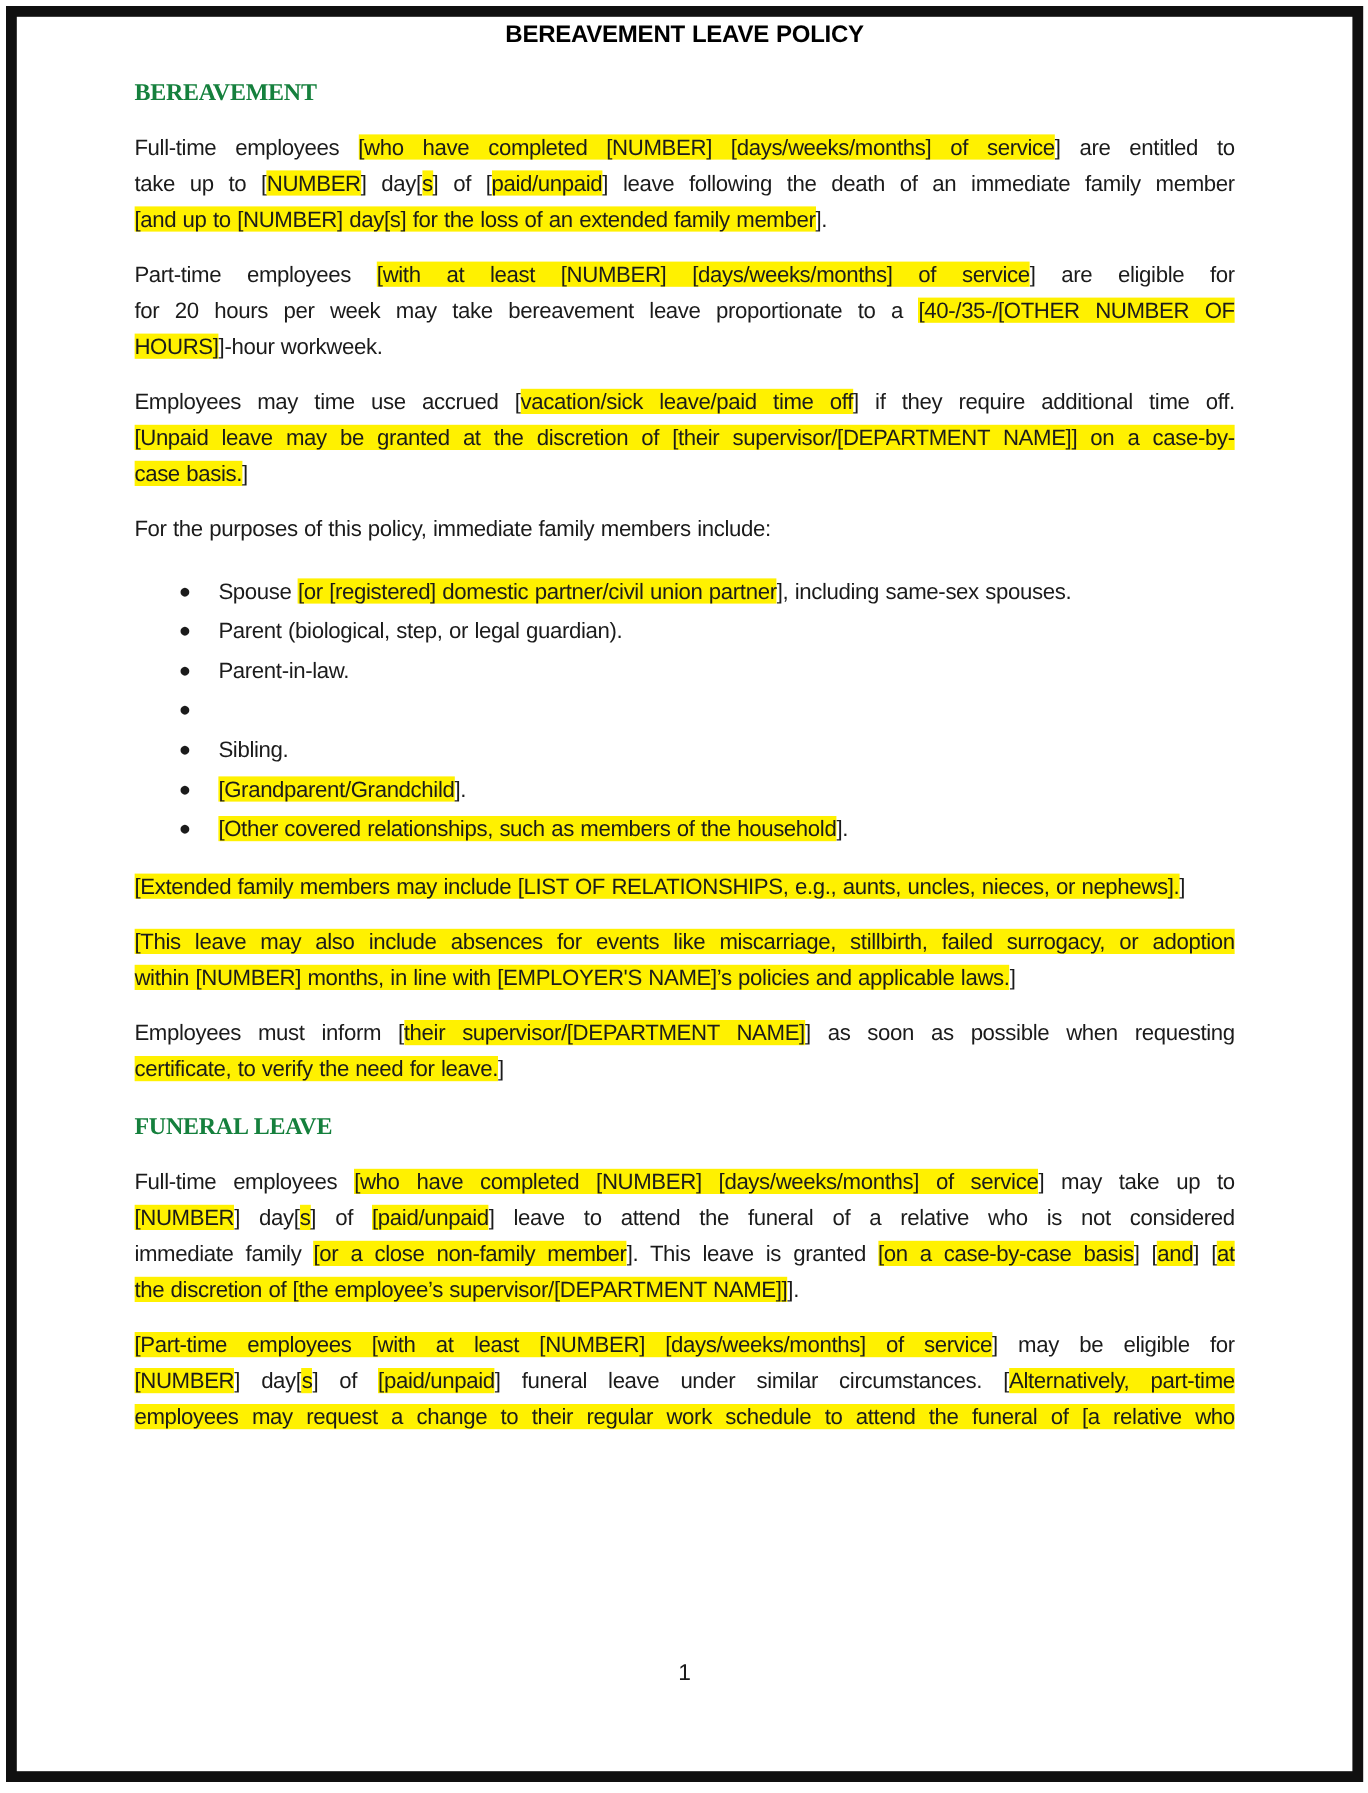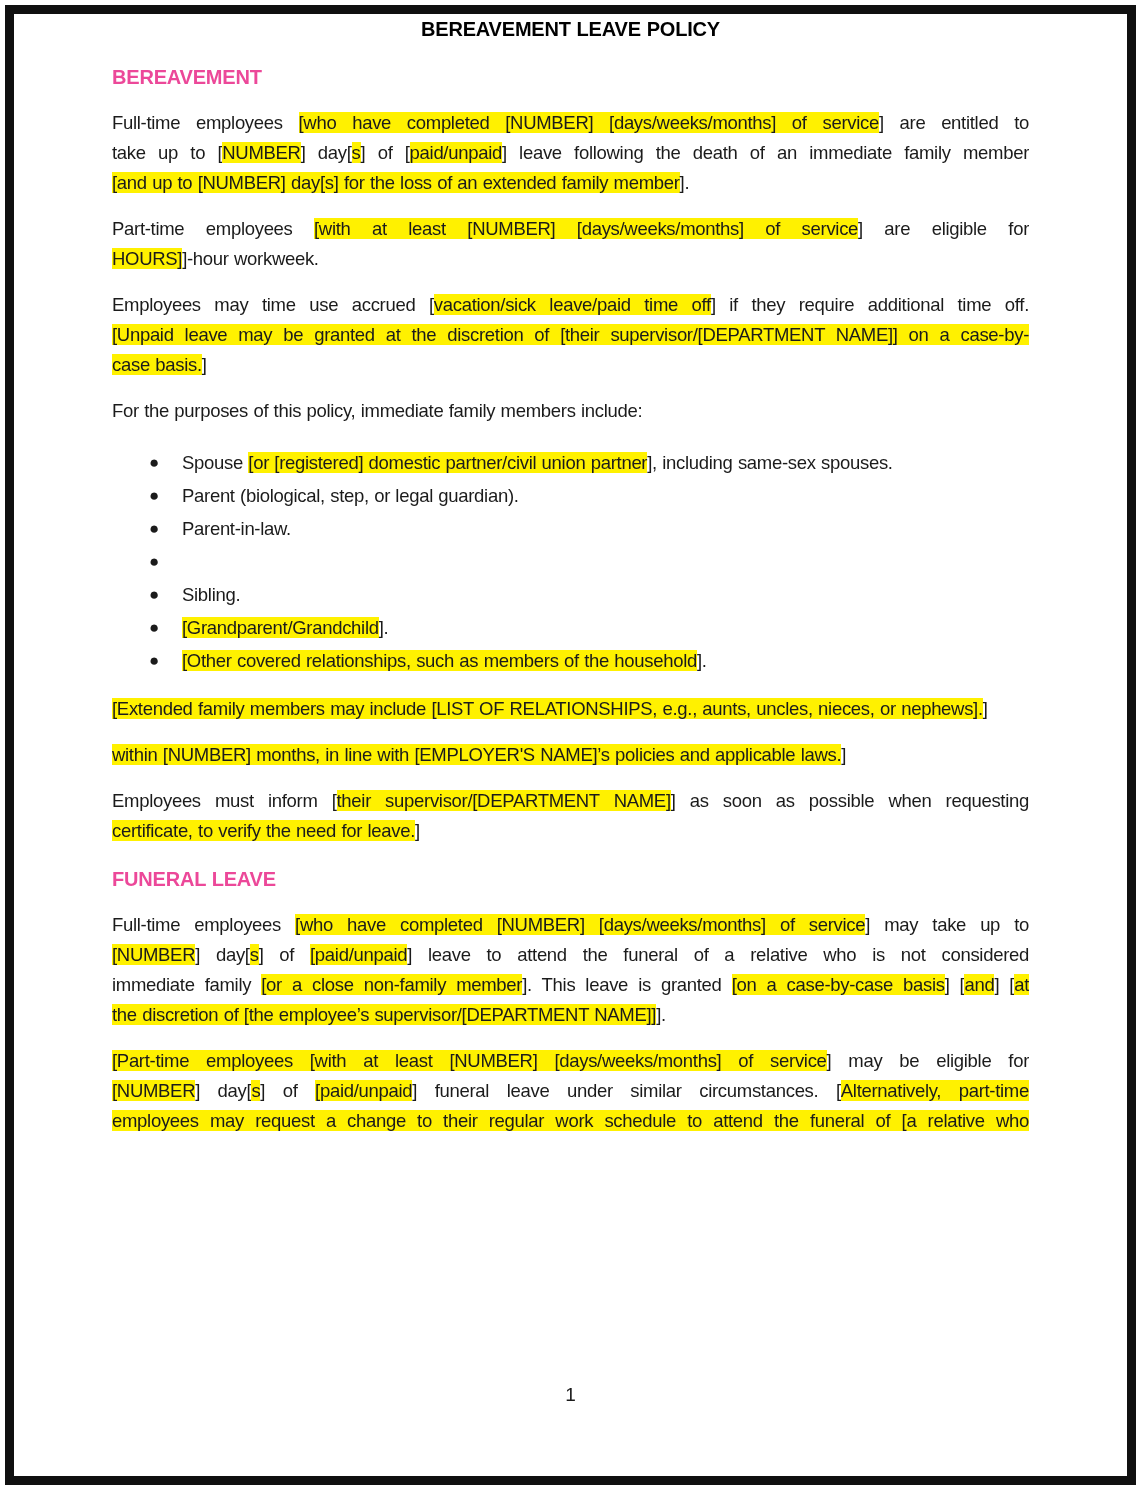--- a/index.html
+++ b/index.html
@@ -20,22 +20,23 @@
   .content{
     position:absolute;left:98px;right:98px;top:0;
     font-size:18.5px;line-height:30px;letter-spacing:-0.3px;
     word-spacing:0.5px;
   }
   .doc-title{
     text-align:center;font-weight:bold;font-size:20px;line-height:30px;
     color:#000;letter-spacing:-0.2px;
   }
   .heading{
-    font-weight:bold;font-size:20px;line-height:30px;margin-top:18px;color:#ec4899;
+    font-weight:bold;font-size:20px;line-height:30px;margin-top:18px;color:#15803d;
     letter-spacing:-0.2px;
+    font-family:Liberation Serif, serif;
   }
   .para{margin-top:16px;}
   .line{height:30px;overflow:hidden;}
   .line.j{text-align:justify;text-align-last:justify;}
   .hl{background:var(--hl);}
   .bullet-list{margin-top:20px;}
   .bullet-item{position:relative;padding-left:70px;line-height:33px;height:33px;overflow:hidden;}
   .bullet-dot{position:absolute;left:37px;top:0;font-size:17px;}
   .page-number{
     position:absolute;left:0;right:0;bottom:66px;text-align:center;
@@ -50,20 +51,21 @@
     <div class="doc-title">BEREAVEMENT LEAVE POLICY</div>
     <div id="blocks">
         <div class="heading">BEREAVEMENT</div>
         <div class="para">
           <div class="line j"><span class="">Full-time employees </span><span class="hl">[who have completed [NUMBER] [days/weeks/months] of service</span><span class="">] are entitled to</span></div>
           <div class="line j"><span class="">take up to [</span><span class="hl">NUMBER</span><span class="">] day[</span><span class="hl">s</span><span class="">] of [</span><span class="hl">paid/unpaid</span><span class="">] leave following the death of an immediate family member</span></div>
           <div class="line"><span class="hl">[and up to [NUMBER] day[s] for the loss of an extended family member</span><span class="">].</span></div>
         </div>
         <div class="para">
           <div class="line j"><span class="">Part-time employees </span><span class="hl">[with at least [NUMBER] [days/weeks/months] of service</span><span class="">] are eligible for</span></div>
+          <div class="line j"><span class="">for 20 hours per week may take bereavement leave proportionate to a </span><span class="hl">[40-/35-/[OTHER NUMBER OF</span></div>
           <div class="line"><span class="hl">HOURS]</span><span class="">]-hour workweek.</span></div>
         </div>
         <div class="para">
           <div class="line j"><span class="">Employees may time use accrued [</span><span class="hl">vacation/sick leave/paid time off</span><span class="">] if they require additional time off.</span></div>
           <div class="line j"><span class="hl">[Unpaid leave may be granted at the discretion of [their supervisor/[DEPARTMENT NAME]] on a case-by-</span></div>
           <div class="line"><span class="hl">case basis.</span><span class="">]</span></div>
         </div>
         <div class="para">
           <div class="line"><span class="">For the purposes of this policy, immediate family members include:</span></div>
         </div>
@@ -73,20 +75,21 @@
           <div class="bullet-item"><span class="bullet-dot">●</span><span><span class="">Parent-in-law.</span></span></div>
           <div class="bullet-item"><span class="bullet-dot">●</span></div>
           <div class="bullet-item"><span class="bullet-dot">●</span><span><span class="">Sibling.</span></span></div>
           <div class="bullet-item"><span class="bullet-dot">●</span><span><span class="hl">[Grandparent/Grandchild</span><span class="">].</span></span></div>
           <div class="bullet-item"><span class="bullet-dot">●</span><span><span class="hl">[Other covered relationships, such as members of the household</span><span class="">].</span></span></div>
         </div>
         <div class="para" style="margin-top: 17px;">
           <div class="line"><span class="hl">[Extended family members may include [LIST OF RELATIONSHIPS, e.g., aunts, uncles, nieces, or nephews].</span><span class="">]</span></div>
         </div>
         <div class="para">
+          <div class="line j"><span class="hl">[This leave may also include absences for events like miscarriage, stillbirth, failed surrogacy, or adoption</span></div>
           <div class="line"><span class="hl">within [NUMBER] months, in line with [EMPLOYER'S NAME]’s policies and applicable laws.</span><span class="">]</span></div>
         </div>
         <div class="para">
           <div class="line j"><span class="">Employees must inform [</span><span class="hl">their supervisor/[DEPARTMENT NAME]</span><span class="">] as soon as possible when requesting</span></div>
           <div class="line"><span class="hl">certificate, to verify the need for leave.</span><span class="">]</span></div>
         </div>
         <div class="heading">FUNERAL LEAVE</div>
         <div class="para">
           <div class="line j"><span class="">Full-time employees </span><span class="hl">[who have completed [NUMBER] [days/weeks/months] of service</span><span class="">] may take up to</span></div>
           <div class="line j"><span class="hl">[NUMBER</span><span class="">] day[</span><span class="hl">s</span><span class="">] of </span><span class="hl">[paid/unpaid</span><span class="">] leave to attend the funeral of a relative who is not considered</span></div>

